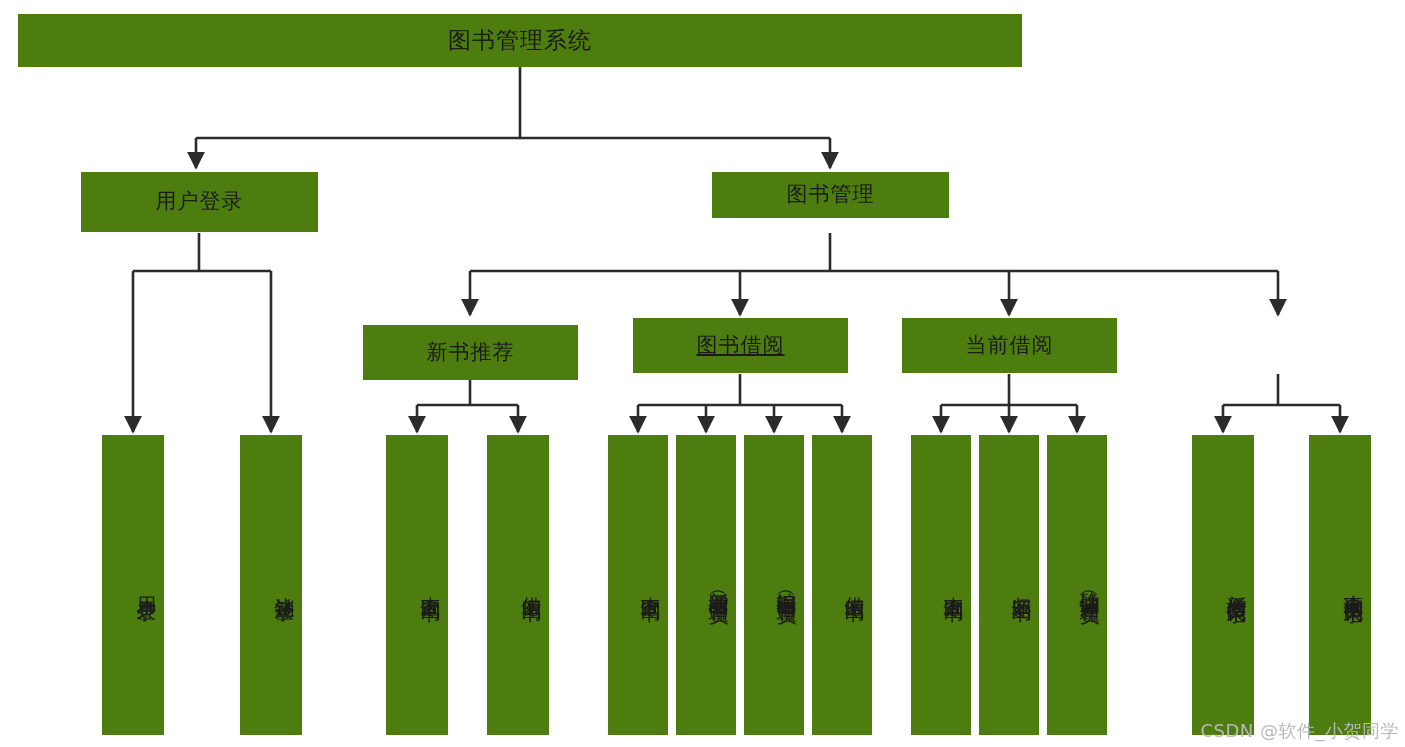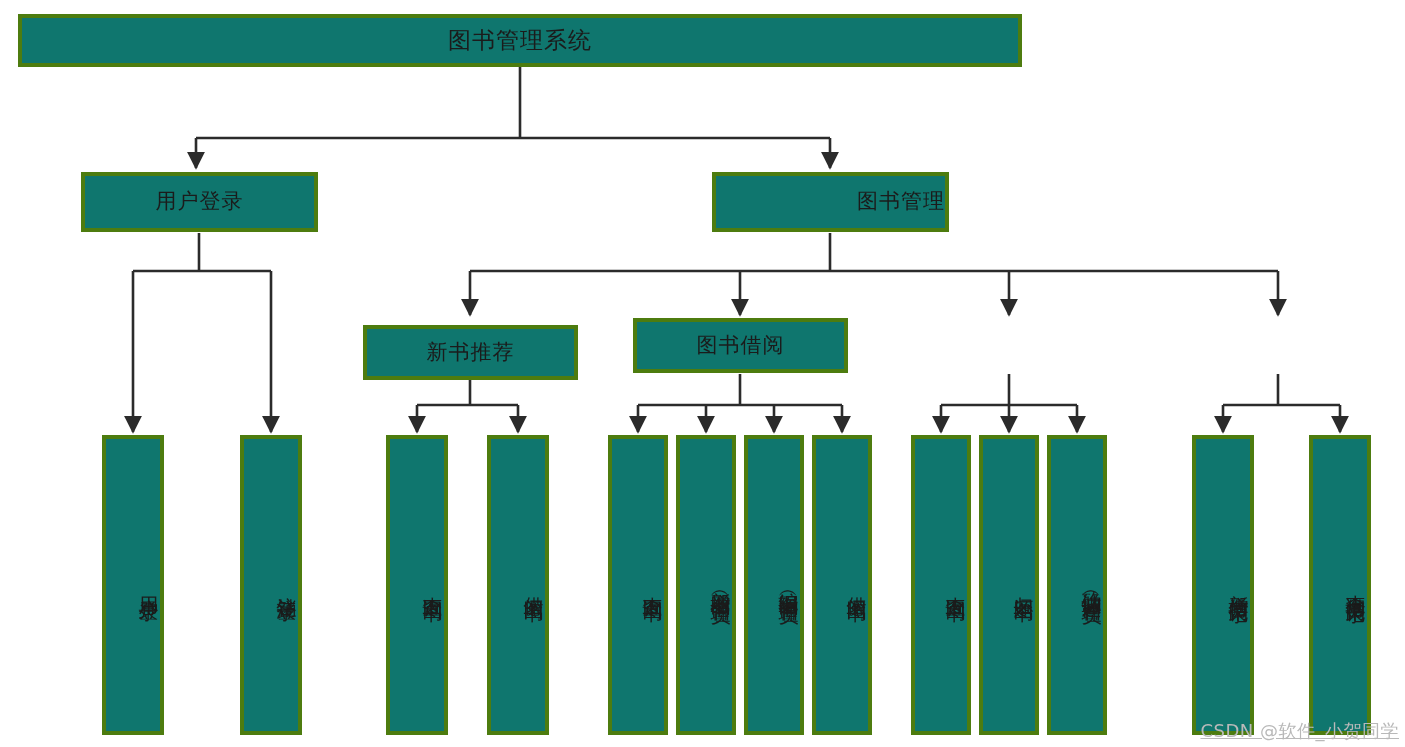--- a/index.html
+++ b/index.html
@@ -16,22 +16,22 @@
     width:1405px;height:747px;
   }
   svg#connector-layer{
     position:absolute;left:0;top:0;
     width:1405px;height:747px;
     pointer-events:none;
   }
   .node{
     position:absolute;
     box-sizing:border-box;
-    background:#0f766e;
-    border:4px solid #4d7c0f;
+    background:#4d7c0f;
+    border:6px solid #4d7c0f;
     display:flex;
     align-items:center;
     justify-content:center;
     color:#1b1b1b;
   }
   .node.horiz{
     font-size:21px;
     letter-spacing:1px;
     line-height:1.2;
   }
@@ -53,21 +53,20 @@
   .node-label{display:block;}
   #root-node{font-size:23px;}
   #watermark{
     position:absolute;
     right:6px;bottom:4px;
     font-size:18px;
     color:#b9b9b9;
     letter-spacing:0.5px;
     white-space:nowrap;
     user-select:none;
-    text-decoration:underline;
   }
 </style>
 </head>
 <body>
 
 <div id="diagram-root">
 
   <svg id="connector-layer" viewBox="0 0 1405 747">
     <defs>
       <marker id="arrow" viewBox="0 0 10 10" refX="9" refY="5" markerWidth="7" markerHeight="7" orient="auto-start-reverse">
@@ -118,29 +117,32 @@
     </g>
   </svg>
 
   <div class="node horiz" id="root-node" style="left:18px;top:14px;width:1004px;height:53px;">
     <span class="node-label">图书管理系统</span>
   </div>
 
   <div class="node horiz" style="left:81px;top:172px;width:237px;height:60px;">
     <span class="node-label">用户登录</span>
   </div>
-  <div class="node horiz" style="left:712px;top:172px;width:237px;height:60px;justify-content:flex-end;">
+  <div class="node horiz" style="left:712px;top:172px;width:237px;height:46px;">
     <span class="node-label">图书管理</span>
   </div>
 
   <div class="node horiz" style="left:363px;top:325px;width:215px;height:55px;">
     <span class="node-label">新书推荐</span>
   </div>
-  <div class="node horiz" style="left:633px;top:318px;width:215px;height:55px;">
+  <div class="node horiz" style="left:633px;top:318px;width:215px;height:55px;text-decoration:underline;">
     <span class="node-label">图书借阅</span>
+  </div>
+  <div class="node horiz" style="left:902px;top:318px;width:215px;height:55px;">
+    <span class="node-label">当前借阅</span>
   </div>
 
   <div class="node vert" style="left:102px;top:435px;width:62px;height:300px;">
     <span class="node-label">用户登录</span>
   </div>
   <div class="node vert" style="left:240px;top:435px;width:62px;height:300px;">
     <span class="node-label">注销登录</span>
   </div>
 
   <div class="node vert" style="left:386px;top:435px;width:62px;height:300px;">

